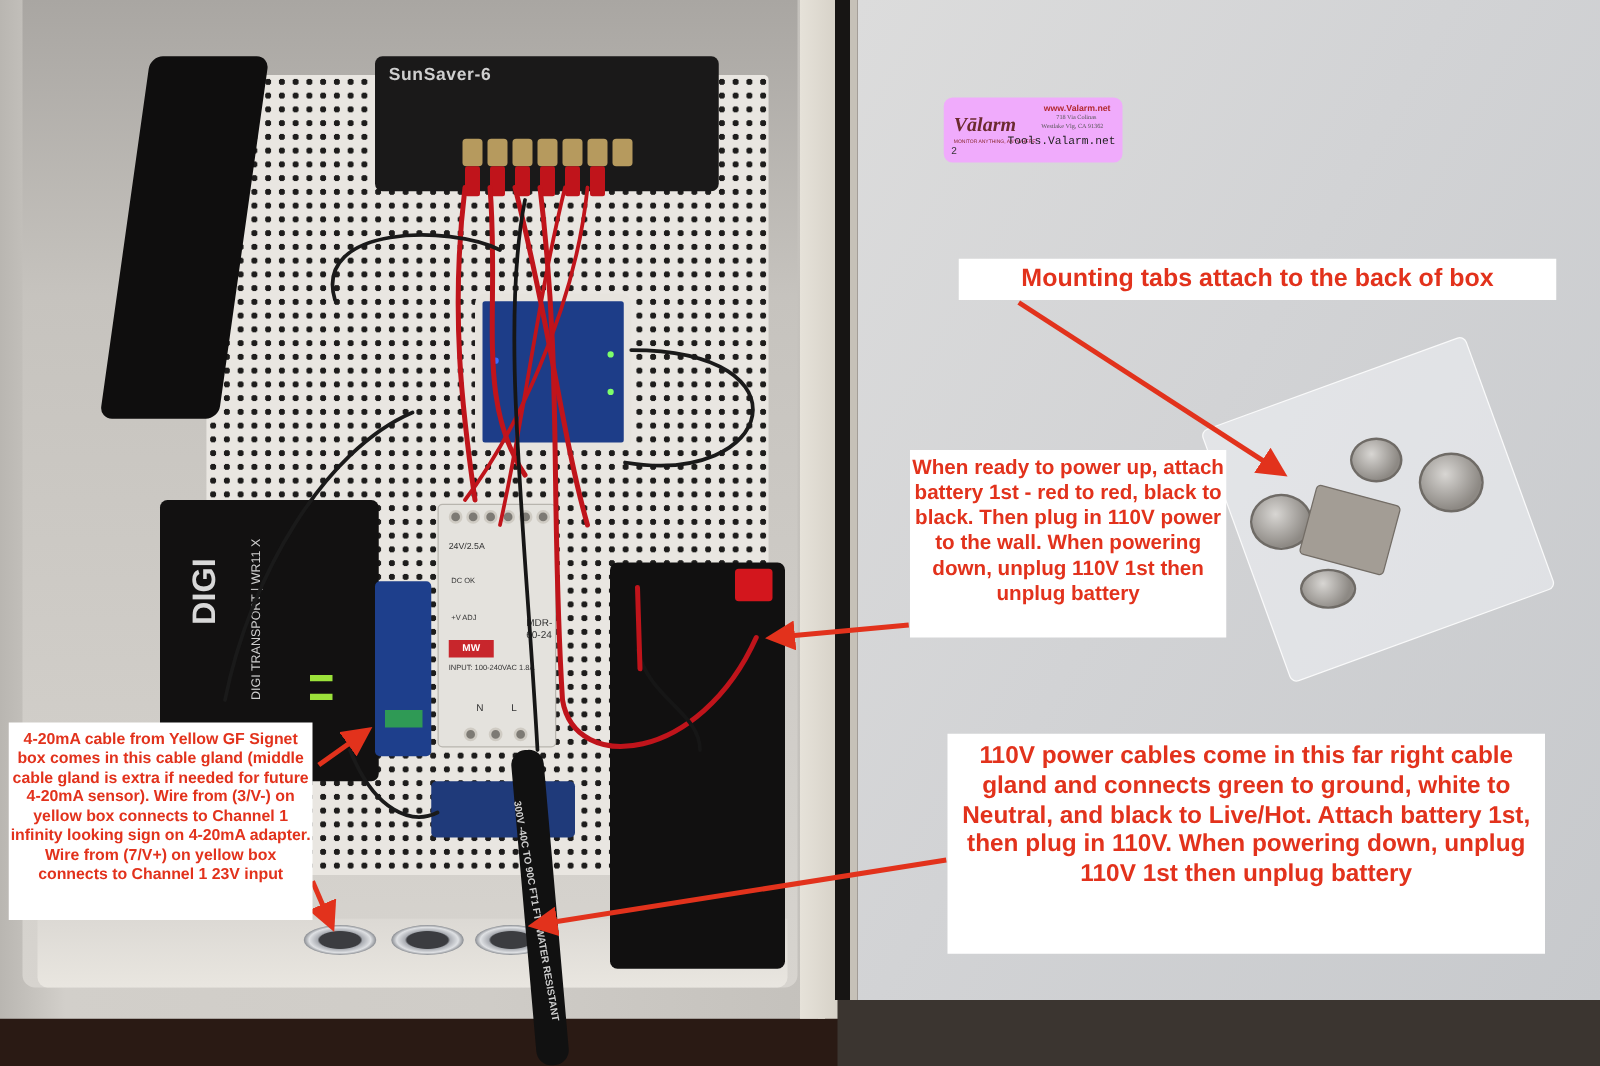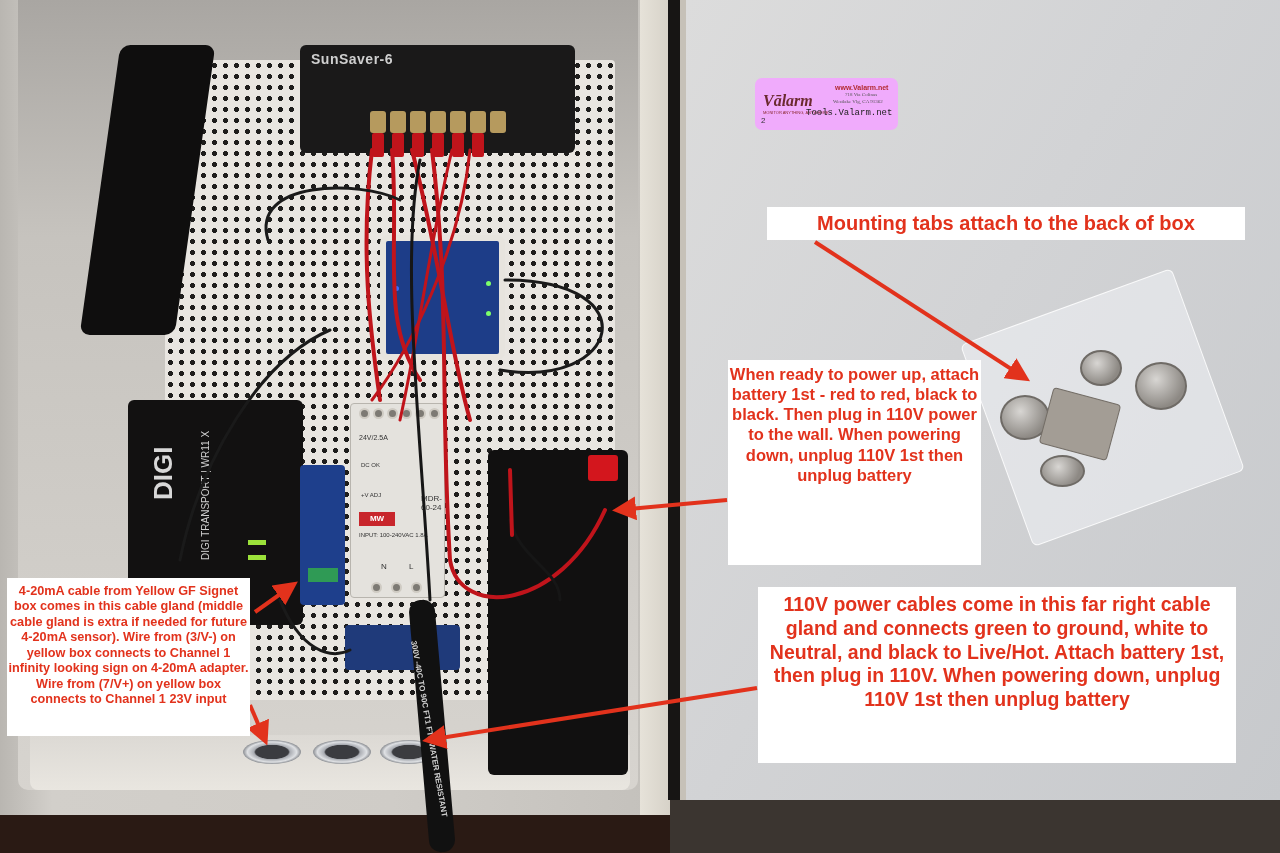--- a/index.html
+++ b/index.html
@@ -94,21 +94,21 @@
 
   
   .bag { left: 990px; top: 300px; width: 225px; height: 215px; background: rgba(240,242,245,.55);
     border: 1px solid rgba(255,255,255,.8); transform: rotate(-20deg); border-radius: 6px; }
   .tab-disc { position: absolute; border-radius: 50%; background: radial-gradient(circle at 40% 35%, #d8d6d3, #8d8984 70%); border: 2px solid #6f6b66; }
   .tab-plate { left: 1045px; top: 395px; width: 70px; height: 58px; background: #a39d95; border-radius: 4px; transform: rotate(15deg); border: 1px solid #736d66; }
 
   
   .note { position: absolute; background: #ffffff; color: #e2321c; font-weight: bold; text-align: center; line-height: 1.22; }
   .note-tabs { left: 767px; top: 207px; width: 478px; height: 33px; font-size: 20px; line-height: 33px; }
-  .note-power { left: 728px; top: 360px; width: 253px; height: 205px; font-size: 16.5px; padding-top: 4px; }
+  .note-power { left: 728px; top: 360px; width: 253px; height: 150px; font-size: 16.5px; padding-top: 4px; }
   .note-110 { left: 758px; top: 587px; width: 478px; height: 176px; font-size: 19.5px; padding-top: 6px; }
   .note-420 { left: 7px; top: 578px; width: 243px; height: 158px; font-size: 12.7px; padding-top: 6px; }
   .arrows { left: 0; top: 0; width: 1280px; height: 853px; pointer-events: none; }
 </style>
 </head>
 <body>
 
 <div class="abs enclosure"></div>
 <div class="abs inner-wall"></div>
 <div class="abs backplate"></div>

